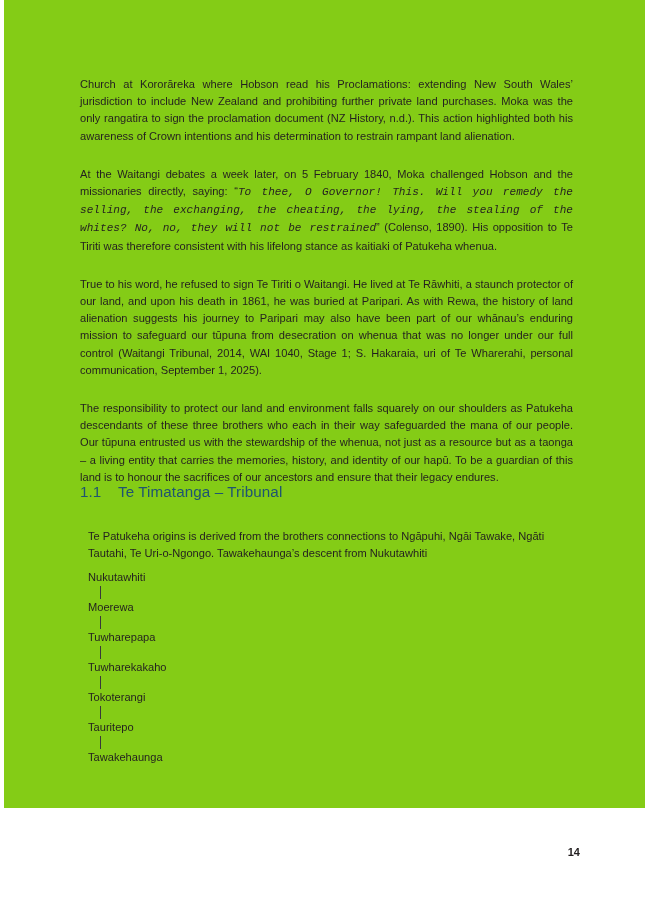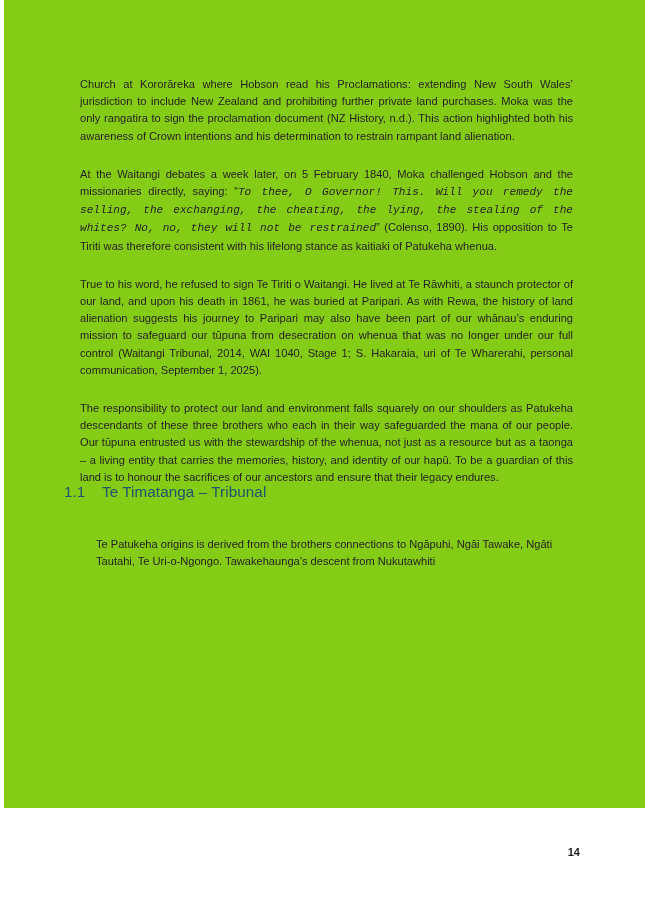--- a/index.html
+++ b/index.html
@@ -62,28 +62,29 @@
     font-weight: 400;
     line-height: 20px;
     color: #1f5472;
     letter-spacing: 0.1px;
     white-space: nowrap;
   }
 
   h2.section-heading .h-num {
     display: inline-block;
     width: 38px;
+    margin-left: 16px;
   }
 
   .intro-par {
     position: absolute;
     left: 0;
     top: 444px;
     width: 493px;
-    margin: 16px;
+    margin: 8px;
     font-size: 11.1px;
     line-height: 17.2px;
     text-align: left;
     color: #231f20;
   }
 
   .whakapapa {
     position: absolute;
     left: 8px;
     top: 495px;
@@ -135,18 +136,41 @@
     <p class="body-par"><span>At the Waitangi debates a week later, on 5 February 1840, Moka challenged Hobson and the missionaries directly, saying: “</span><span class="quote-italic">To thee, O Governor! This. Will you remedy the selling, the exchanging, the cheating, the lying, the stealing of the whites? No, no, they will not be restrained</span><span>” (Colenso, 1890). His opposition to Te Tiriti was therefore consistent with his lifelong stance as kaitiaki of Patukeha whenua.</span></p>
 
     <p class="body-par">True to his word, he refused to sign Te Tiriti o Waitangi. He lived at Te Rāwhiti, a staunch protector of our land, and upon his death in 1861, he was buried at Paripari. As with Rewa, the history of land alienation suggests his journey to Paripari may also have been part of our whānau’s enduring mission to safeguard our tūpuna from desecration on whenua that was no longer under our full control (Waitangi Tribunal, 2014, WAI 1040, Stage 1; S. Hakaraia, uri of Te Wharerahi, personal communication, September 1, 2025).</p>
 
     <p class="body-par last-block">The responsibility to protect our land and environment falls squarely on our shoulders as Patukeha descendants of these three brothers who each in their way safeguarded the mana of our people. Our tūpuna entrusted us with the stewardship of the whenua, not just as a resource but as a taonga – a living entity that carries the memories, history, and identity of our hapū. To be a guardian of this land is to honour the sacrifices of our ancestors and ensure that their legacy endures.</p>
 
     <h2 class="section-heading"><span class="h-num">1.1</span><span>Te Timatanga – Tribunal</span></h2>
 
     <p class="intro-par">Te Patukeha origins is derived from the brothers connections to Ngāpuhi, Ngāi Tawake, Ngāti Tautahi, Te Uri-o-Ngongo. Tawakehaunga’s descent from Nukutawhiti</p>
 
+    <div class="whakapapa">
+
+      <div class="gen-name">Nukutawhiti</div>
+      <div class="gen-link"></div>
+
+      <div class="gen-name">Moerewa</div>
+      <div class="gen-link"></div>
+
+      <div class="gen-name">Tuwharepapa</div>
+      <div class="gen-link"></div>
+
+      <div class="gen-name">Tuwharekakaho</div>
+      <div class="gen-link"></div>
+
+      <div class="gen-name">Tokoterangi</div>
+      <div class="gen-link"></div>
+
+      <div class="gen-name">Tauritepo</div>
+      <div class="gen-link"></div>
+
+      <div class="gen-name">Tawakehaunga</div>
+
+    </div>
 
   </div>
 
   <div class="page-number">14</div>
 
 </div>
 
 </body></html>

